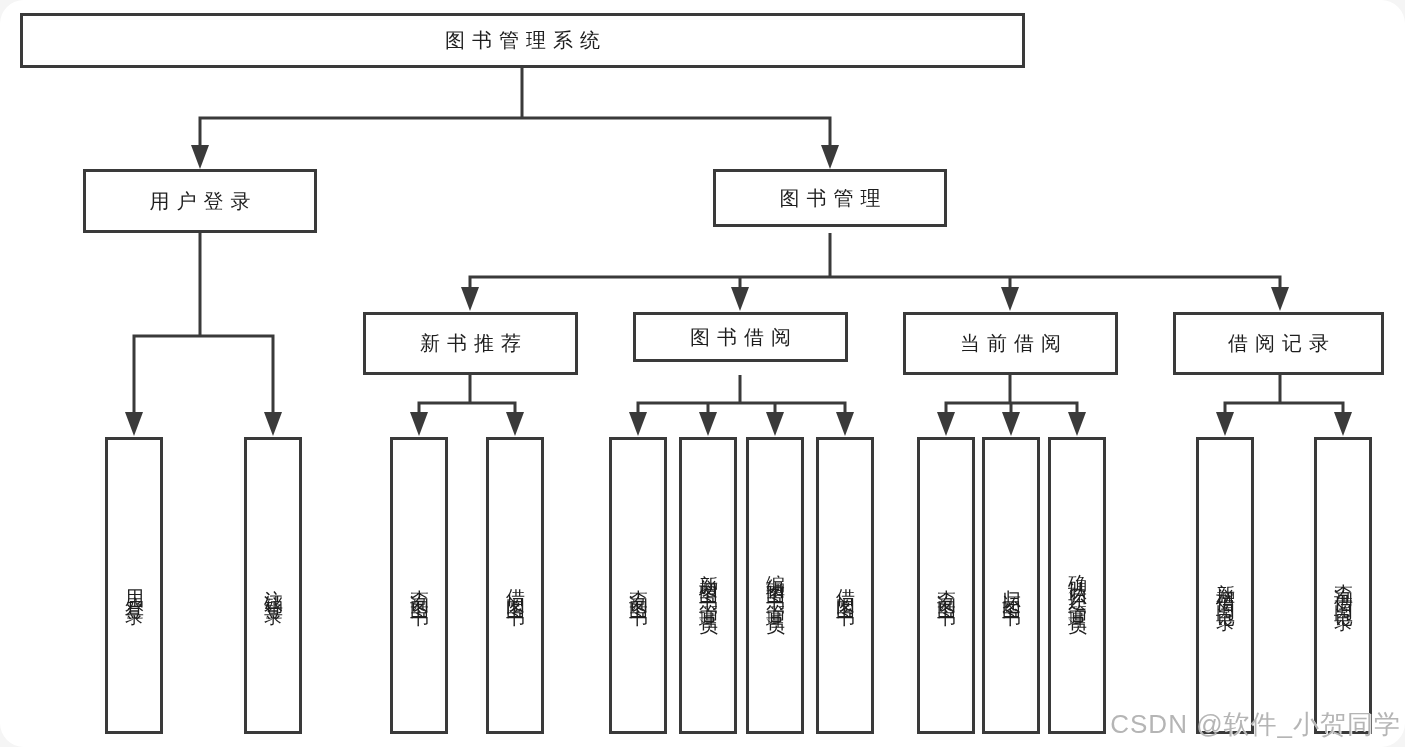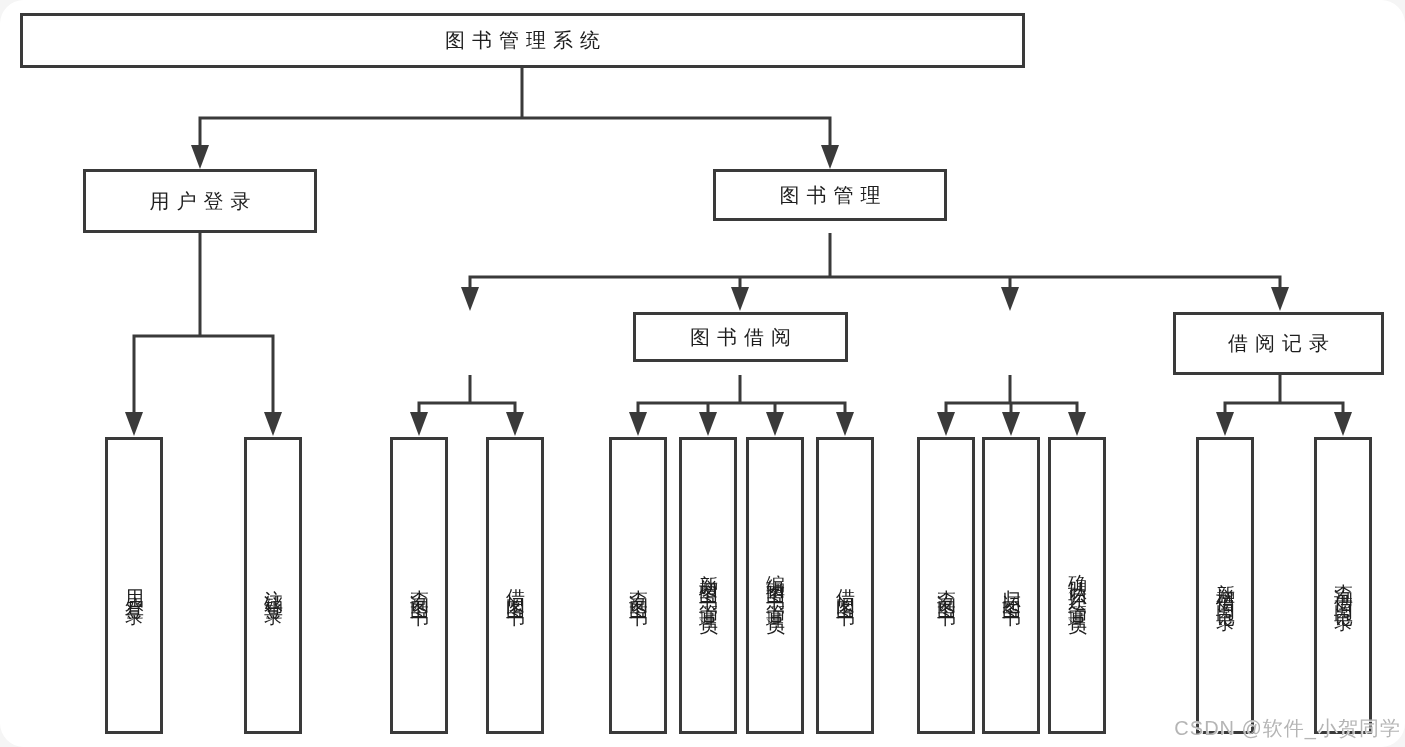--- a/index.html
+++ b/index.html
@@ -58,21 +58,21 @@
     font-size: 19px;
     letter-spacing: 6px;
     line-height: 1.1;
     color: var(--text);
     white-space: nowrap;
   }
   .watermark {
     position: absolute;
     right: 4px;
     bottom: 5px;
-    font-size: 20px;
+    font-size: 26px;
     letter-spacing: 1px;
     color: var(--watermark);
     text-shadow: 1px 1px 0 rgba(255,255,255,0.9);
     white-space: nowrap;
   }
 </style>
 </head>
 <body>
 
 <div class="canvas">
@@ -120,26 +120,32 @@
     </g>
   </svg>
 
   <div class="box" style="left:20px; top:13px; width:1005px; height:55px;">
     <span class="hlabel">图书管理系统</span>
   </div>
 
   <div class="box" style="left:83px; top:169px; width:234px; height:64px;">
     <span class="hlabel">用户登录</span>
   </div>
-  <div class="box" style="left:713px; top:169px; width:234px; height:52px;">
+  <div class="box" style="left:713px; top:169px; width:234px; height:58px;">
     <span class="hlabel">图书管理</span>
   </div>
 
+  <div class="box" style="left:363px; top:312px; width:215px; height:63px;">
+    <span class="hlabel">新书推荐</span>
+  </div>
   <div class="box" style="left:633px; top:312px; width:215px; height:50px;">
     <span class="hlabel">图书借阅</span>
+  </div>
+  <div class="box" style="left:903px; top:312px; width:215px; height:63px;">
+    <span class="hlabel">当前借阅</span>
   </div>
   <div class="box" style="left:1173px; top:312px; width:211px; height:63px;">
     <span class="hlabel">借阅记录</span>
   </div>
 
   <div class="box leaf" style="left:105px;">
     <span class="vlabel">用户登录</span>
   </div>
   <div class="box leaf" style="left:244px;">
     <span class="vlabel">注销登录</span>

